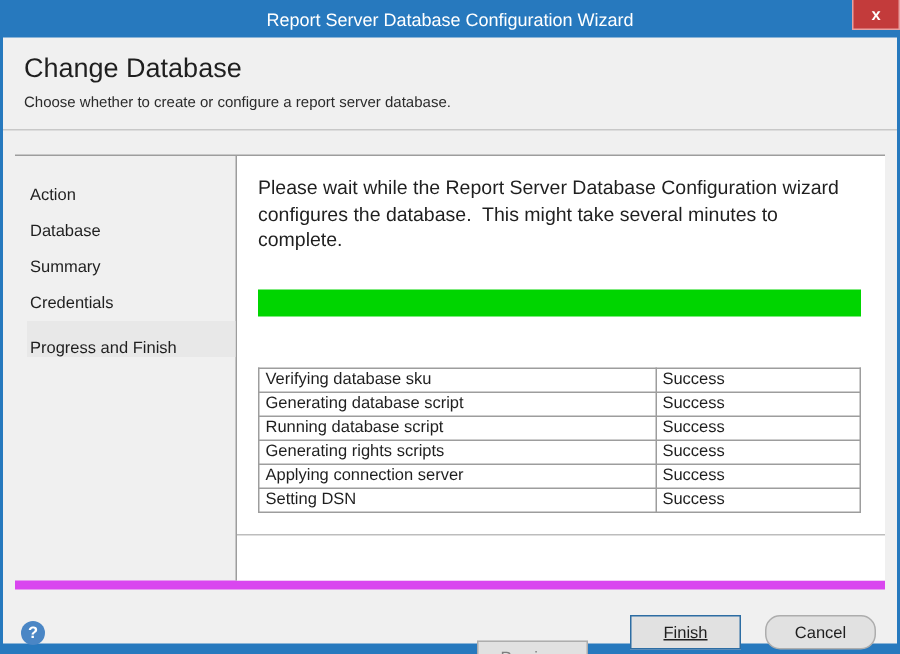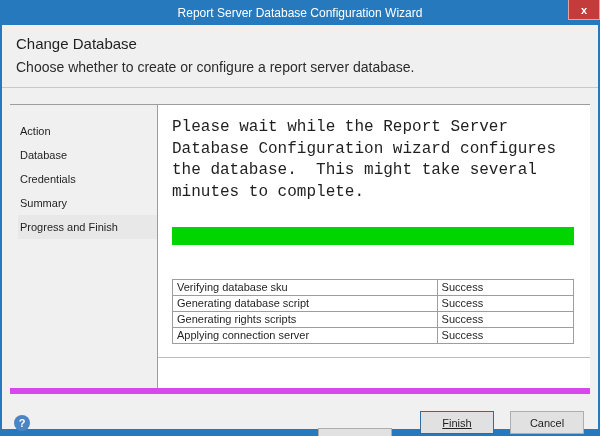--- a/index.html
+++ b/index.html
@@ -34,22 +34,22 @@
     font-size: 11px; font-weight: bold;
     display: flex; align-items: center; justify-content: center;
     cursor: pointer;
   }
   
   .header {
     padding: 10px 16px 12px 14px;
     background: #f0f0f0;
     border-bottom: 1px solid #c8c8c8;
   }
-  .header-title { font-size: 15px; color: #1f1f1f; margin-bottom: 7px; }
-  .header-sub { font-size: 14px; color: #2b2b2b; }
+  .header-title { font-size: 18px; color: #1f1f1f; margin-bottom: 7px; }
+  .header-sub { font-size: 10px; color: #2b2b2b; }
   
   .content {
     margin: 16px 8px 0 8px;
     border-top: 1px solid #9d9d9d;
     border-bottom: 6px solid #d946ef;
     height: 290px; flex: 0 0 290px;
     display: flex;
     background: #f0f0f0;
   }
   .sidebar {
@@ -57,33 +57,32 @@
     border-right: 1px solid #9d9d9d;
     padding: 14px 0 0 8px;
   }
   .sidebar-item {
     height: 24px;
     display: flex; align-items: center;
     font-size: 11px; color: #1f1f1f;
     padding-left: 2px;
     cursor: pointer;
   }
-  .sidebar-item.active { background: #e8e8e8; }
+  .sidebar-item.active { background: #e8e8e8; align-items: flex-end; }
   .main {
     flex: 1;
     background: #ffffff;
     padding: 12px 12px 0 14px;
     position: relative;
   }
   .instruction {
-    font-size: 16px; color: #1f1f1f;
+    font-size: 13px; color: #1f1f1f;
     line-height: 1.35;
     padding-right: 18px;
     white-space: pre-wrap;
-    font-family: Liberation Mono, monospace;
   }
   .progress-track {
     margin-top: 24px;
     height: 18px;
     width: 99%;
     background: #ffffff;
   }
   .progress-fill {
     height: 100%;
     background: #00d500;
@@ -125,21 +124,21 @@
   .btn {
     min-width: 74px; height: 23px;
     background: #e1e1e1;
     border: 1px solid #adadad;
     font-family: "Liberation Sans", sans-serif;
     font-size: 11px; color: #1f1f1f;
     cursor: pointer;
   }
   .btn-previous { color: #7e7e7e; margin-top: 34px; }
   .btn-finish { border-color: #2d6da3; margin-left: 28px; text-decoration: underline; }
-  .btn-cancel { margin-left: 16px; }
+  .btn-cancel { margin-left: 16px; border-radius: 10px; }
 </style>
 </head>
 <body>
 
 <div class="window">
 
   <div class="titlebar">
     <span>Report Server Database Configuration Wizard</span>
     <div class="close-btn">
       <span>x</span>
@@ -154,24 +153,24 @@
   <div class="content">
 
     <div class="sidebar">
       <div class="sidebar-item">
         <span>Action</span>
       </div>
       <div class="sidebar-item">
         <span>Database</span>
       </div>
       <div class="sidebar-item">
+        <span>Summary</span>
+      </div>
+      <div class="sidebar-item">
         <span>Credentials</span>
-      </div>
-      <div class="sidebar-item">
-        <span>Summary</span>
       </div>
       <div class="sidebar-item active">
         <span>Progress and Finish</span>
       </div>
     </div>
 
     <div class="main">
       <div class="instruction">Please wait while the Report Server Database Configuration wizard configures the database.  This might take several minutes to complete.</div>
 
       <div class="progress-track">
@@ -182,25 +181,33 @@
         <tbody>
           <tr>
             <td class="col-task">Verifying database sku</td>
             <td class="col-status">Success</td>
           </tr>
           <tr>
             <td class="col-task">Generating database script</td>
             <td class="col-status">Success</td>
           </tr>
           <tr>
+            <td class="col-task">Running database script</td>
+            <td class="col-status">Success</td>
+          </tr>
+          <tr>
             <td class="col-task">Generating rights scripts</td>
             <td class="col-status">Success</td>
           </tr>
           <tr>
             <td class="col-task">Applying connection server</td>
+            <td class="col-status">Success</td>
+          </tr>
+          <tr>
+            <td class="col-task">Setting DSN</td>
             <td class="col-status">Success</td>
           </tr>
         </tbody>
       </table>
 
       <div class="panel-line"></div>
     </div>
 
   </div>
 

